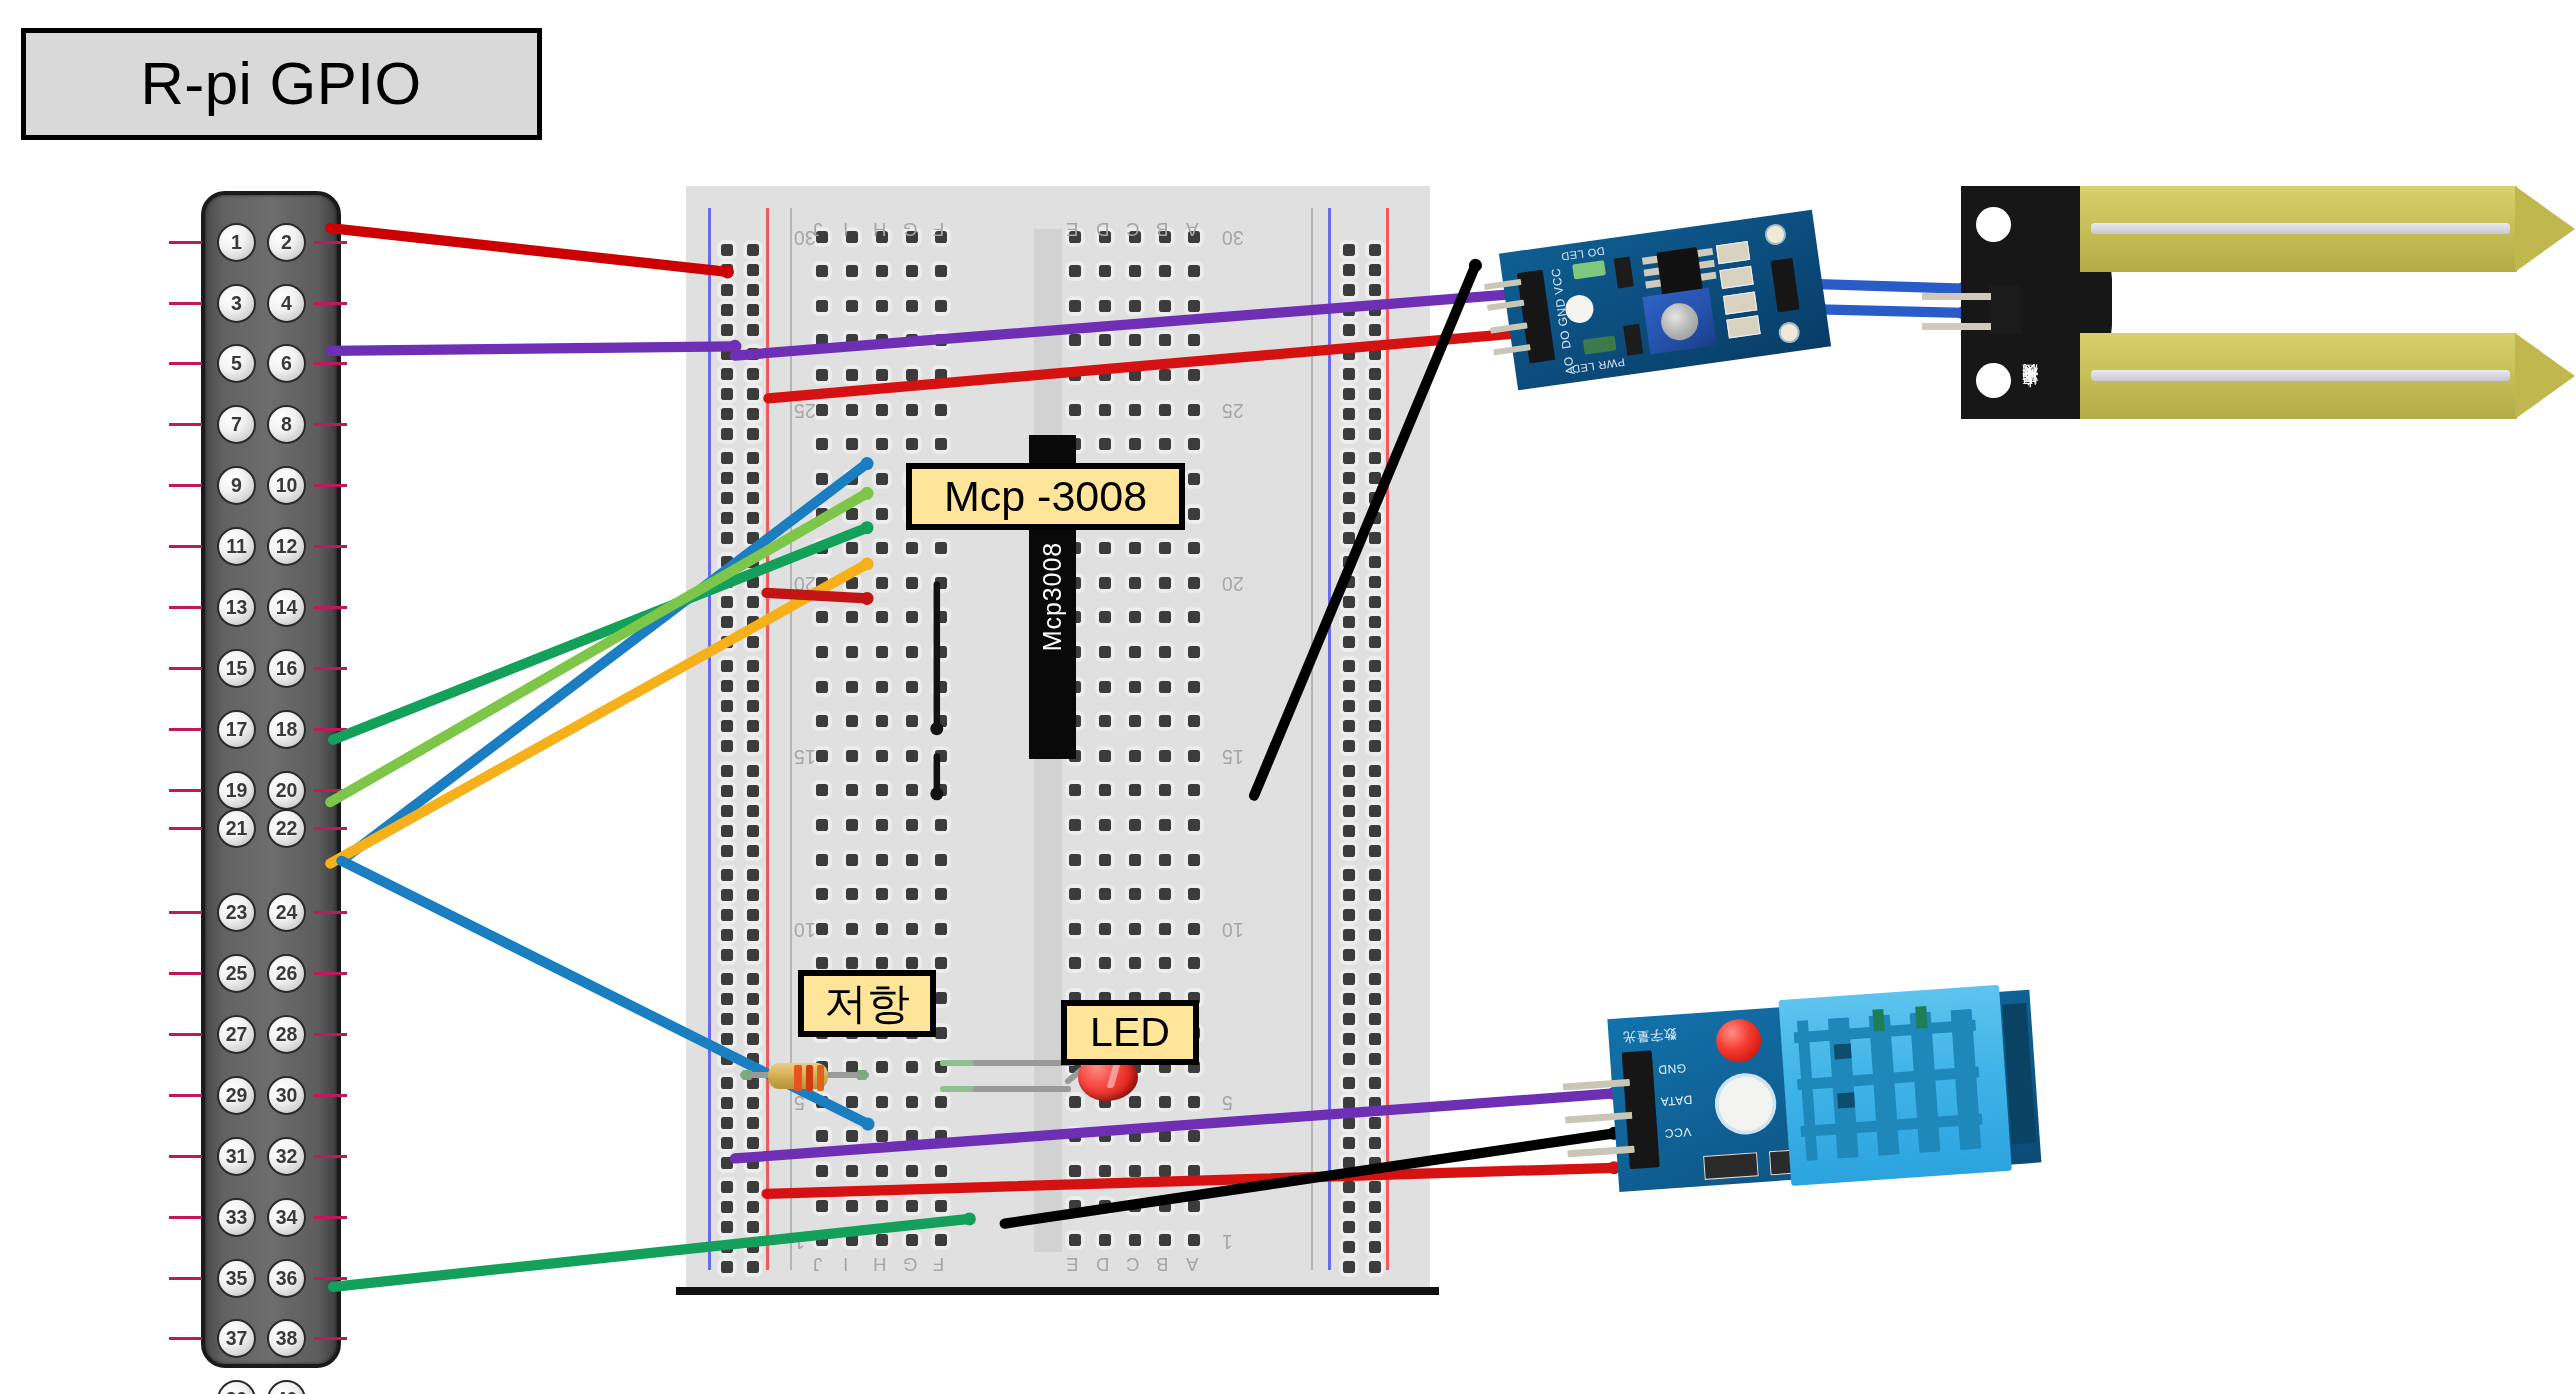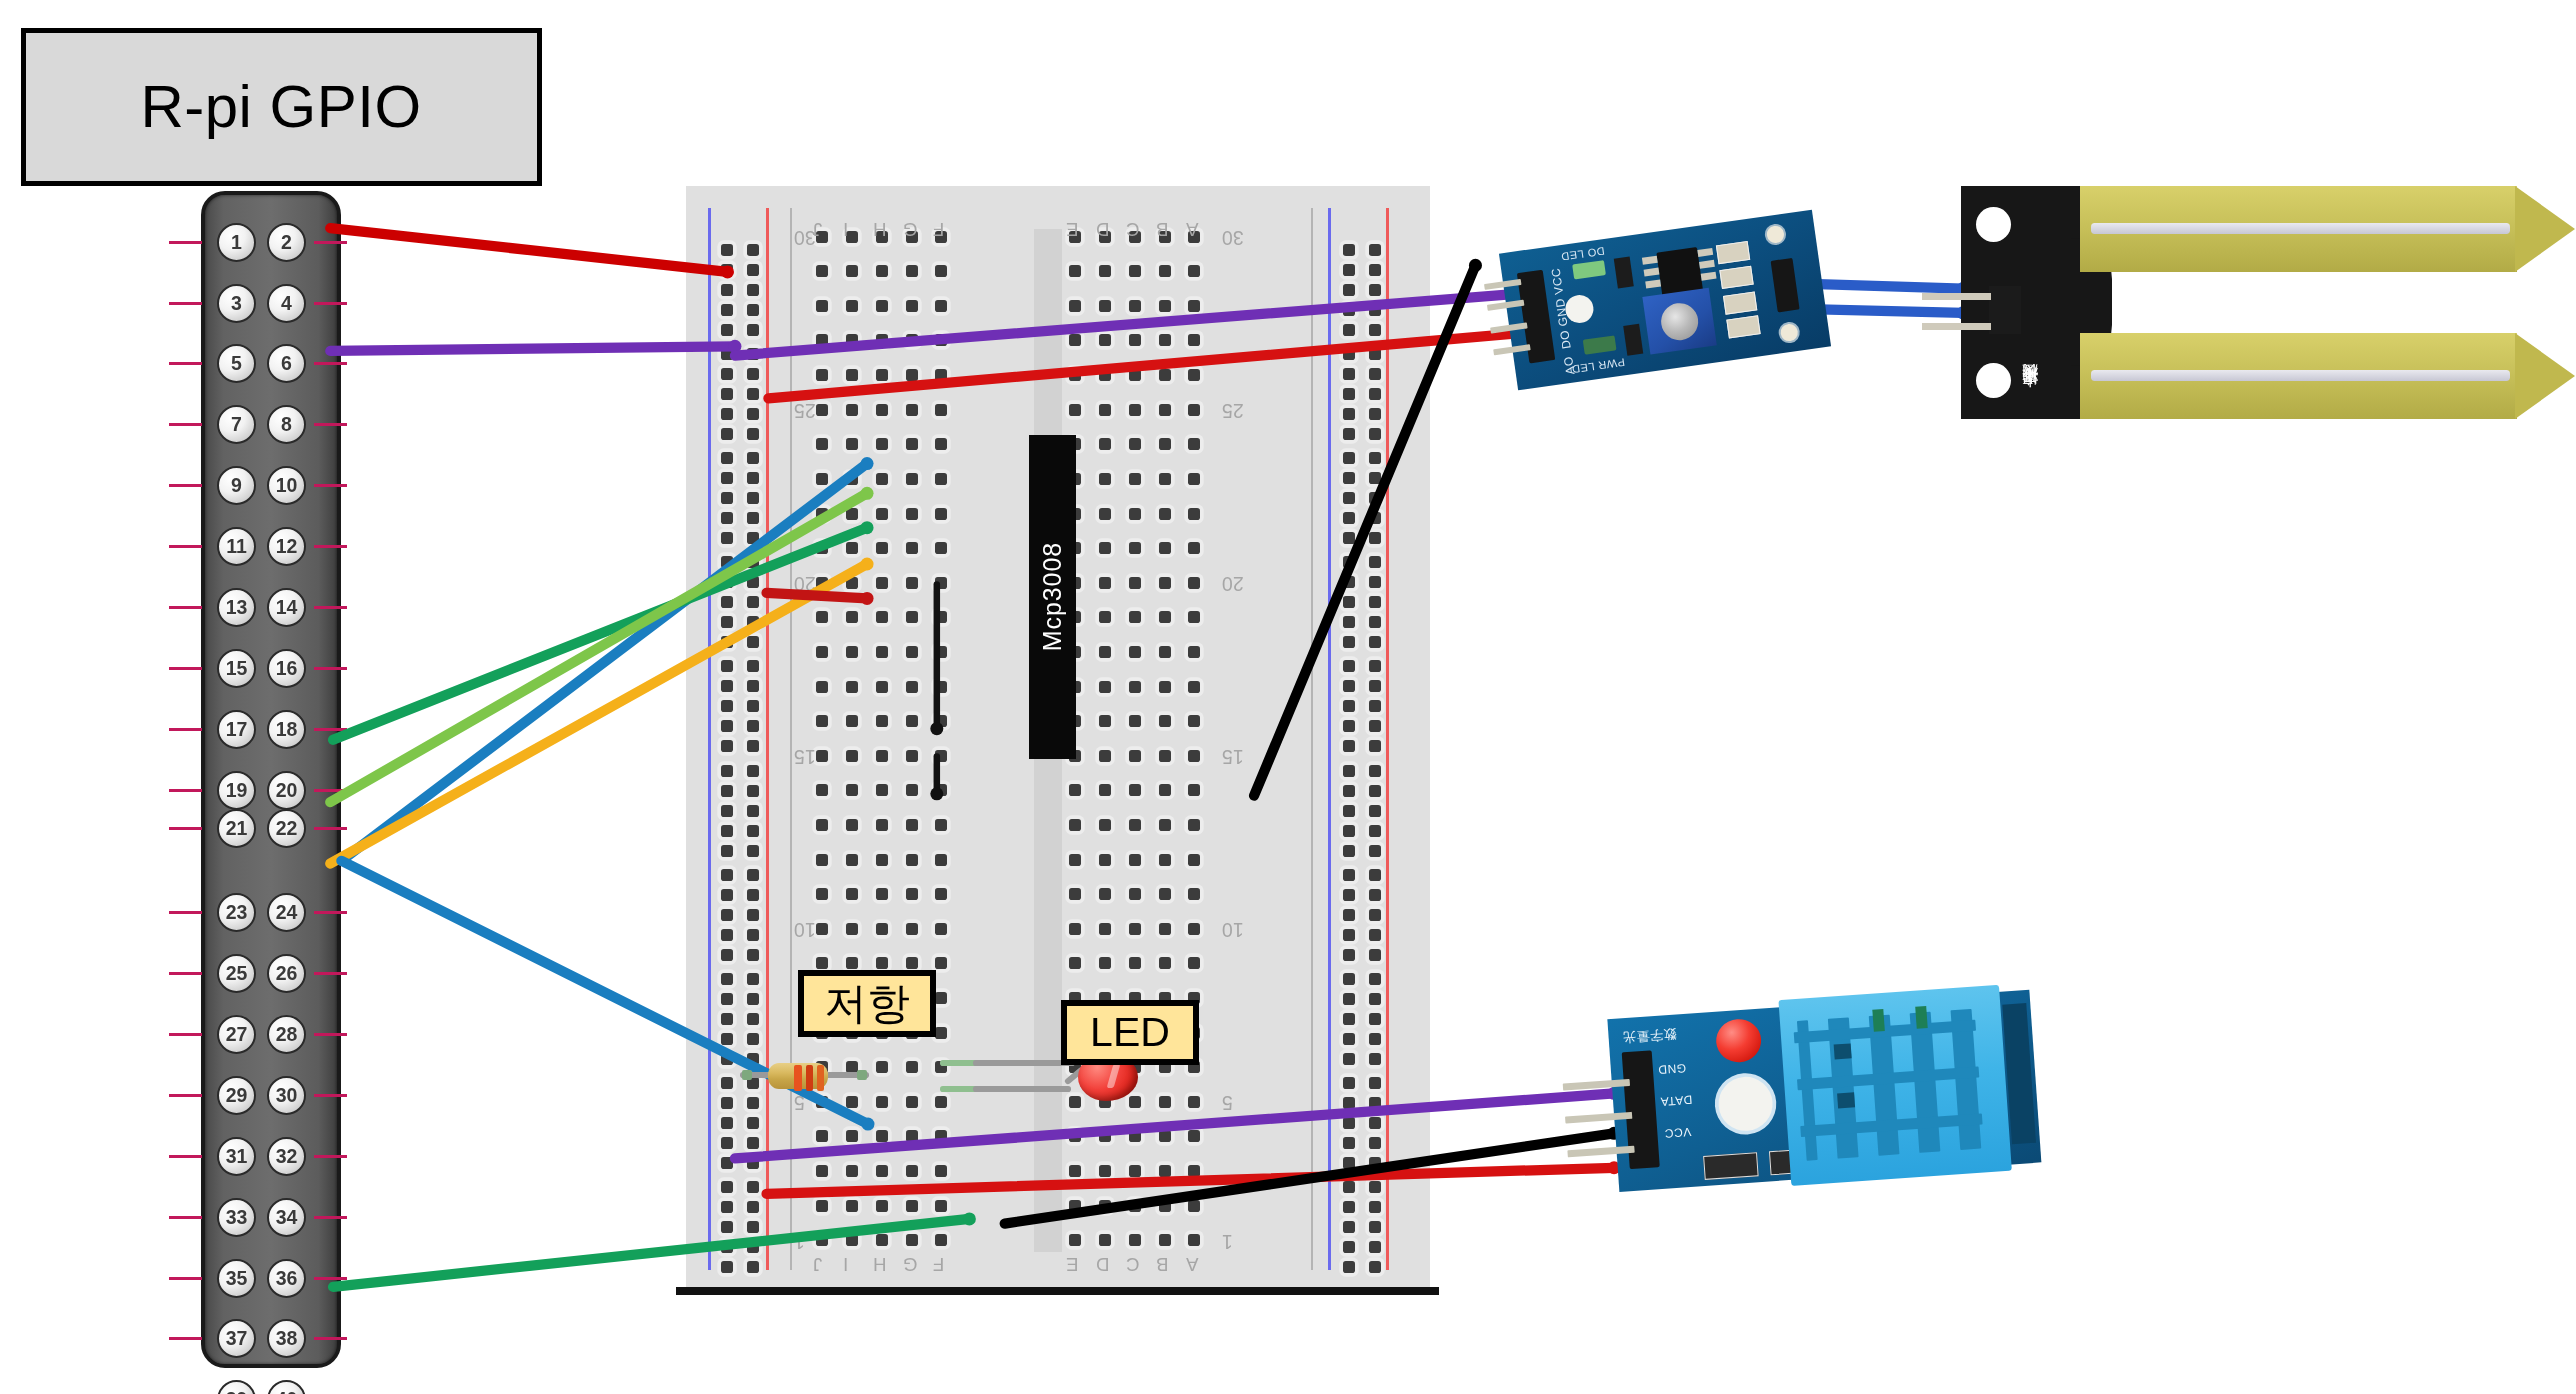--- a/index.html
+++ b/index.html
@@ -136,21 +136,21 @@
   .dhttxt{position:absolute;color:#eaf4fb;font-size:12px;line-height:1;
           transform:rotate(180deg);letter-spacing:0.5px;white-space:nowrap;}
   .redled{position:absolute;border-radius:50%;
           background:radial-gradient(circle at 36% 30%,#ff8d85 0%,#f43c31 42%,#d2170d 80%,#9e0f08 100%);}
 </style>
 </head>
 <body>
 
 <div id="stage">
 
-  <div class="titlebox" style="left:20.5px;top:28px;width:521px;height:158px;">
+  <div class="titlebox" style="left:20.5px;top:28px;width:521px;height:112px;">
     <span style="font-size:60px;">R-pi GPIO</span>
   </div>
 
 
 
 
   <div id="gpio" style="left:201px;top:191px;width:140px;height:1177px;"></div>
   <div id="gpio-pins" style="position:absolute;left:201px;top:191px;width:140px;height:1177px;">
       <div class="pinrow" style="top: 32px;">
         <div class="pinstub l" style="top: 17.7px;"></div>
@@ -937,20 +937,23 @@
       <div class="dhtvent" style="left:13px;top:80px;width:182px;height:11px;"></div>
       <div class="dhtvent" style="left:13px;top:127px;width:182px;height:11px;"></div>
       <div class="dhtdark" style="left:52px;top:48px;width:16.7px;height:15px;"></div>
       <div class="dhtdark" style="left:52px;top:97px;width:16.7px;height:15px;"></div>
       <div class="dhtdark" style="left:93px;top:16.7px;width:11px;height:22px;background:#1e7f56;"></div>
       <div class="dhtdark" style="left:136px;top:16.7px;width:11px;height:22px;background:#1e7f56;"></div>
     </div>
     <div class="dhtdark" style="left:437px;top:26px;width:24px;height:140px;background:#0a4264;"></div>
   </div>
 
+  <div class="calloutbox" style="left:906px;top:463px;width:279px;height:67px;">
+    <span style="font-size:43px;">Mcp -3008</span>
+  </div>
   <div class="calloutbox" style="left:798px;top:970px;width:138px;height:67px;">
     <span style="font-size:43px;">저항</span>
   </div>
   <div class="calloutbox" style="left:1061px;top:1000px;width:138px;height:65px;">
     <span style="font-size:41px;">LED</span>
   </div>
 
   <svg class="wiresvg" id="wirelayer" viewBox="0 0 2769 1499" xmlns="http://www.w3.org/2000/svg">
       <polyline points="355,245 782,292" fill="none" stroke="#cc0000" stroke-width="11" stroke-linecap="round"></polyline>
       <circle cx="782" cy="292" r="7" fill="#cc0000"></circle>

